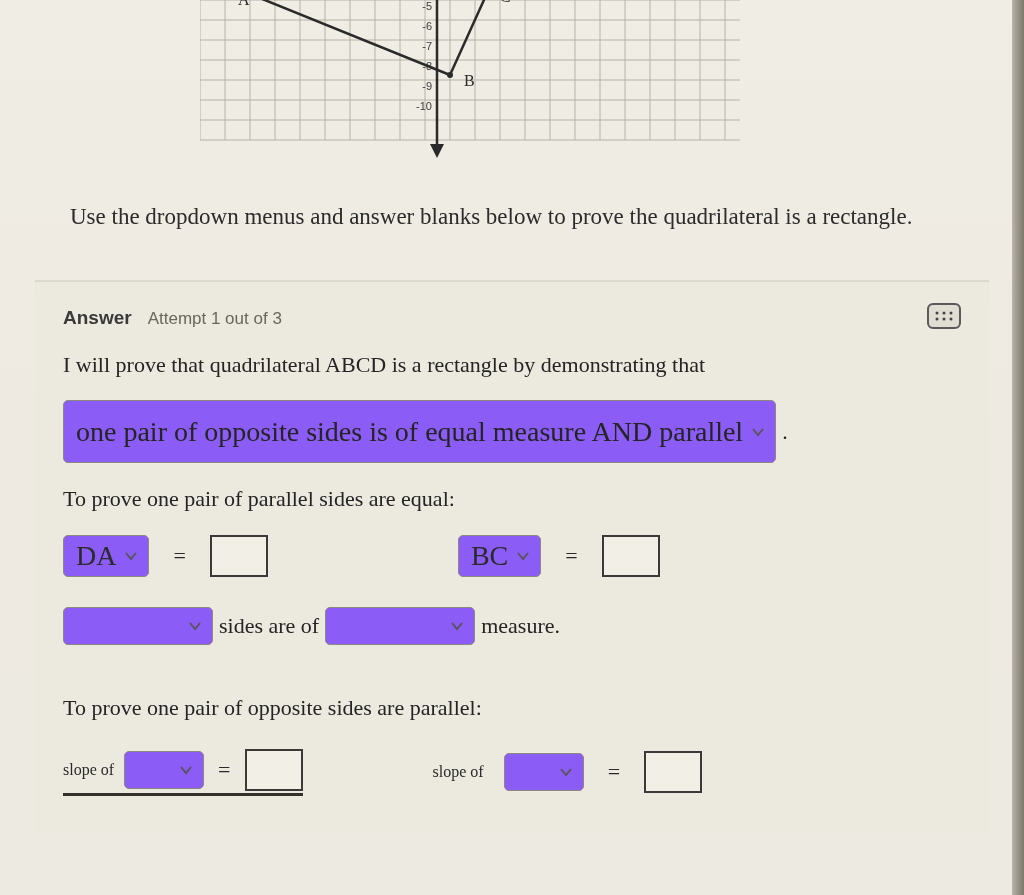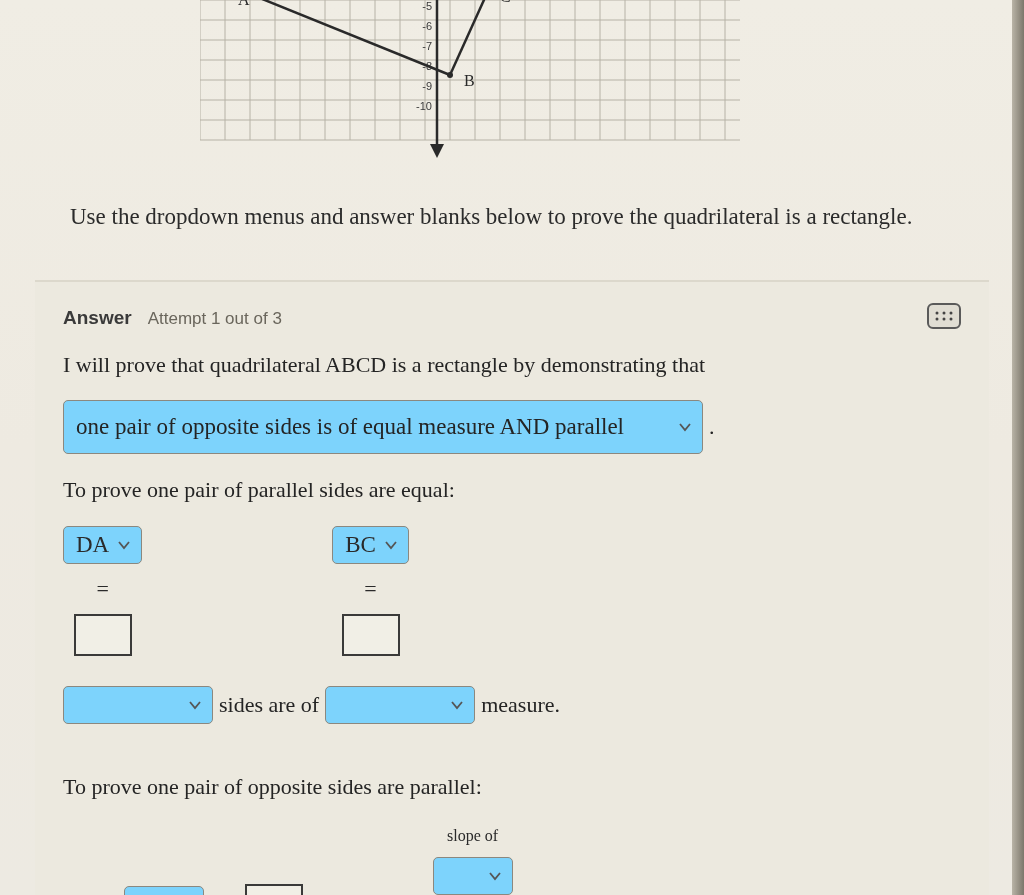--- a/index.html
+++ b/index.html
@@ -85,23 +85,23 @@
     align-items: center;
     gap: 6px;
   }
   .proof-line.row { row-gap: 12px; }
   .proof-text { white-space: pre; }
   .dropdown {
     display: inline-flex;
     align-items: center;
     border: 1.5px solid #8b887f;
     border-radius: 5px;
-    background: #7dd3fc;
+    background: #8b5cf6;
     padding: 4px 10px 4px 12px;
-    font-size: 23px;
+    font-size: 28px;
     font-family: Georgia, serif;
     gap: 8px;
     min-height: 38px;
   }
   .dropdown.small { min-width: 58px; }
   .dropdown.med { min-width: 150px; }
   .dropdown.large { min-width: 640px; }
   .chevron {
     width: 14px; height: 14px; flex-shrink:0;
     margin-left: auto;
@@ -114,21 +114,21 @@
     height: 42px;
     vertical-align: middle;
   }
   .equals { font-size: 22px; padding: 0 4px; }
   .pair-row {
     display: flex;
     gap: 190px;
     margin: 12px 0 28px 0;
     align-items:center;
   }
-  .pair-item { display:flex; align-items:center; gap:12px;flex-direction:column; }
+  .pair-item { display:flex; align-items:center; gap:20px; }
   .underline { border-bottom: 3px solid #33322f; padding-bottom:2px; display:inline-flex; align-items:center; gap:10px;}
 </style>
 </head>
 <body>
 
 <div class="page">
 
   <div class="graph-area">
     <svg width="540" height="160" viewBox="0 0 540 160">
 

